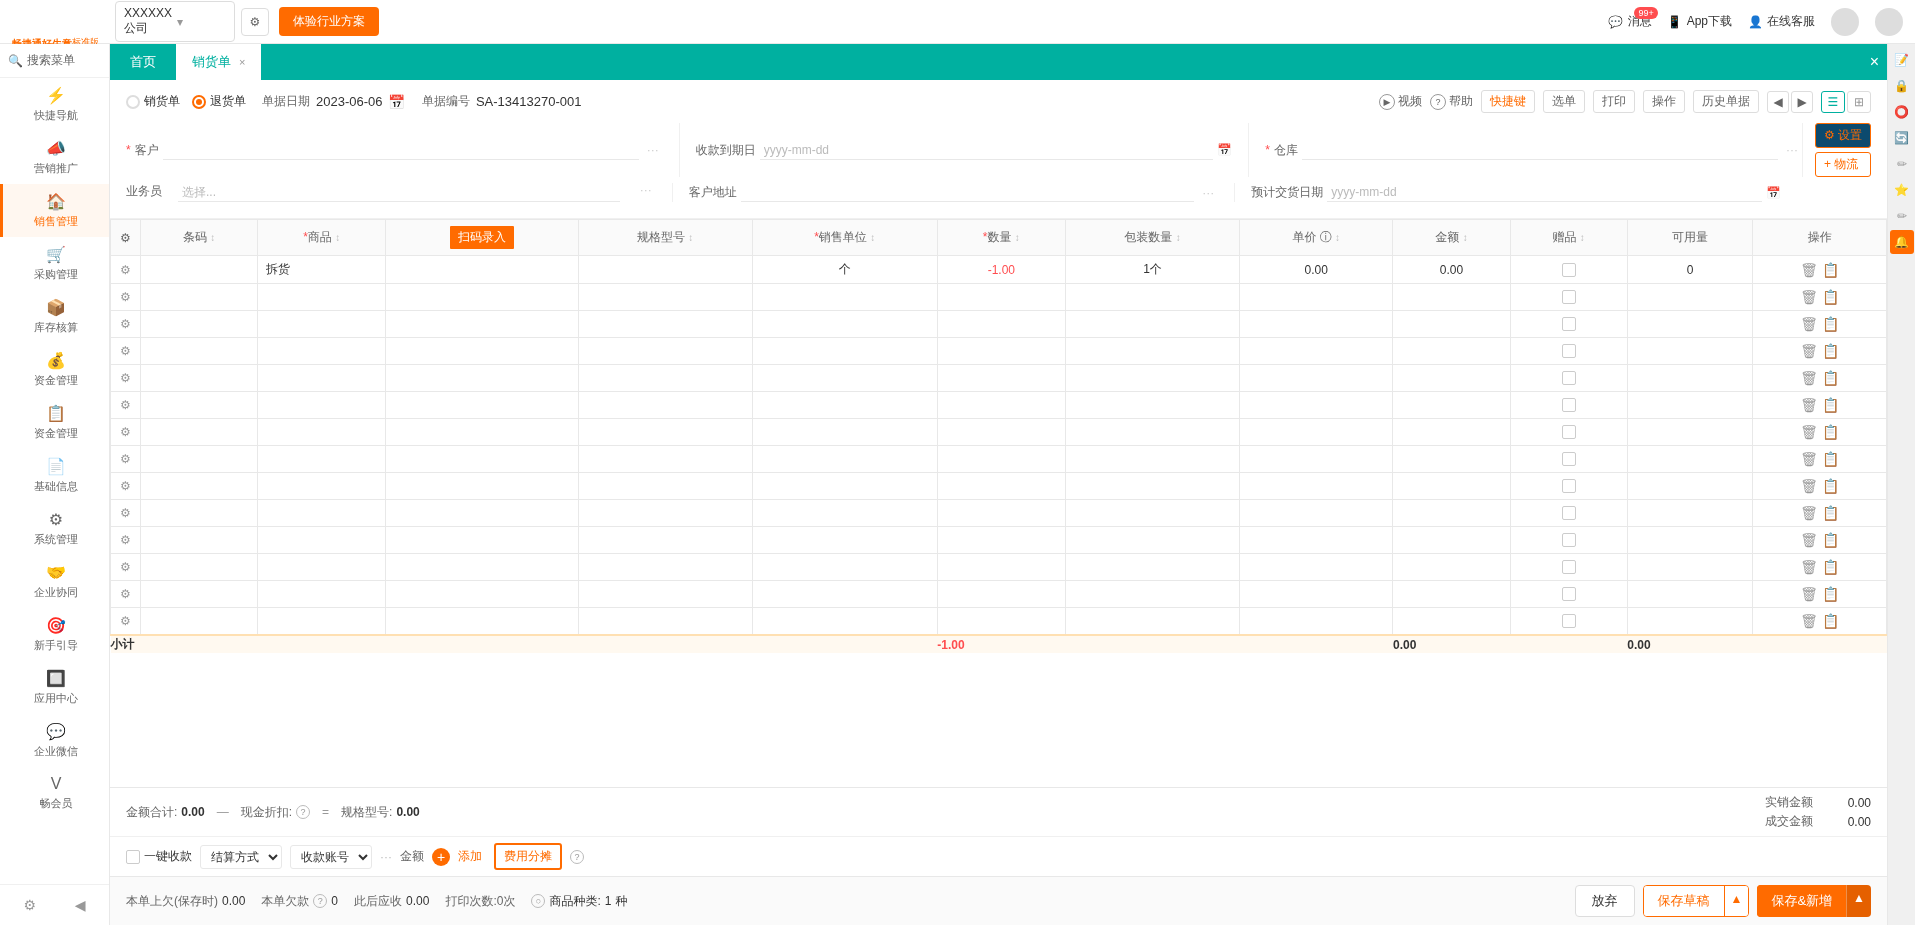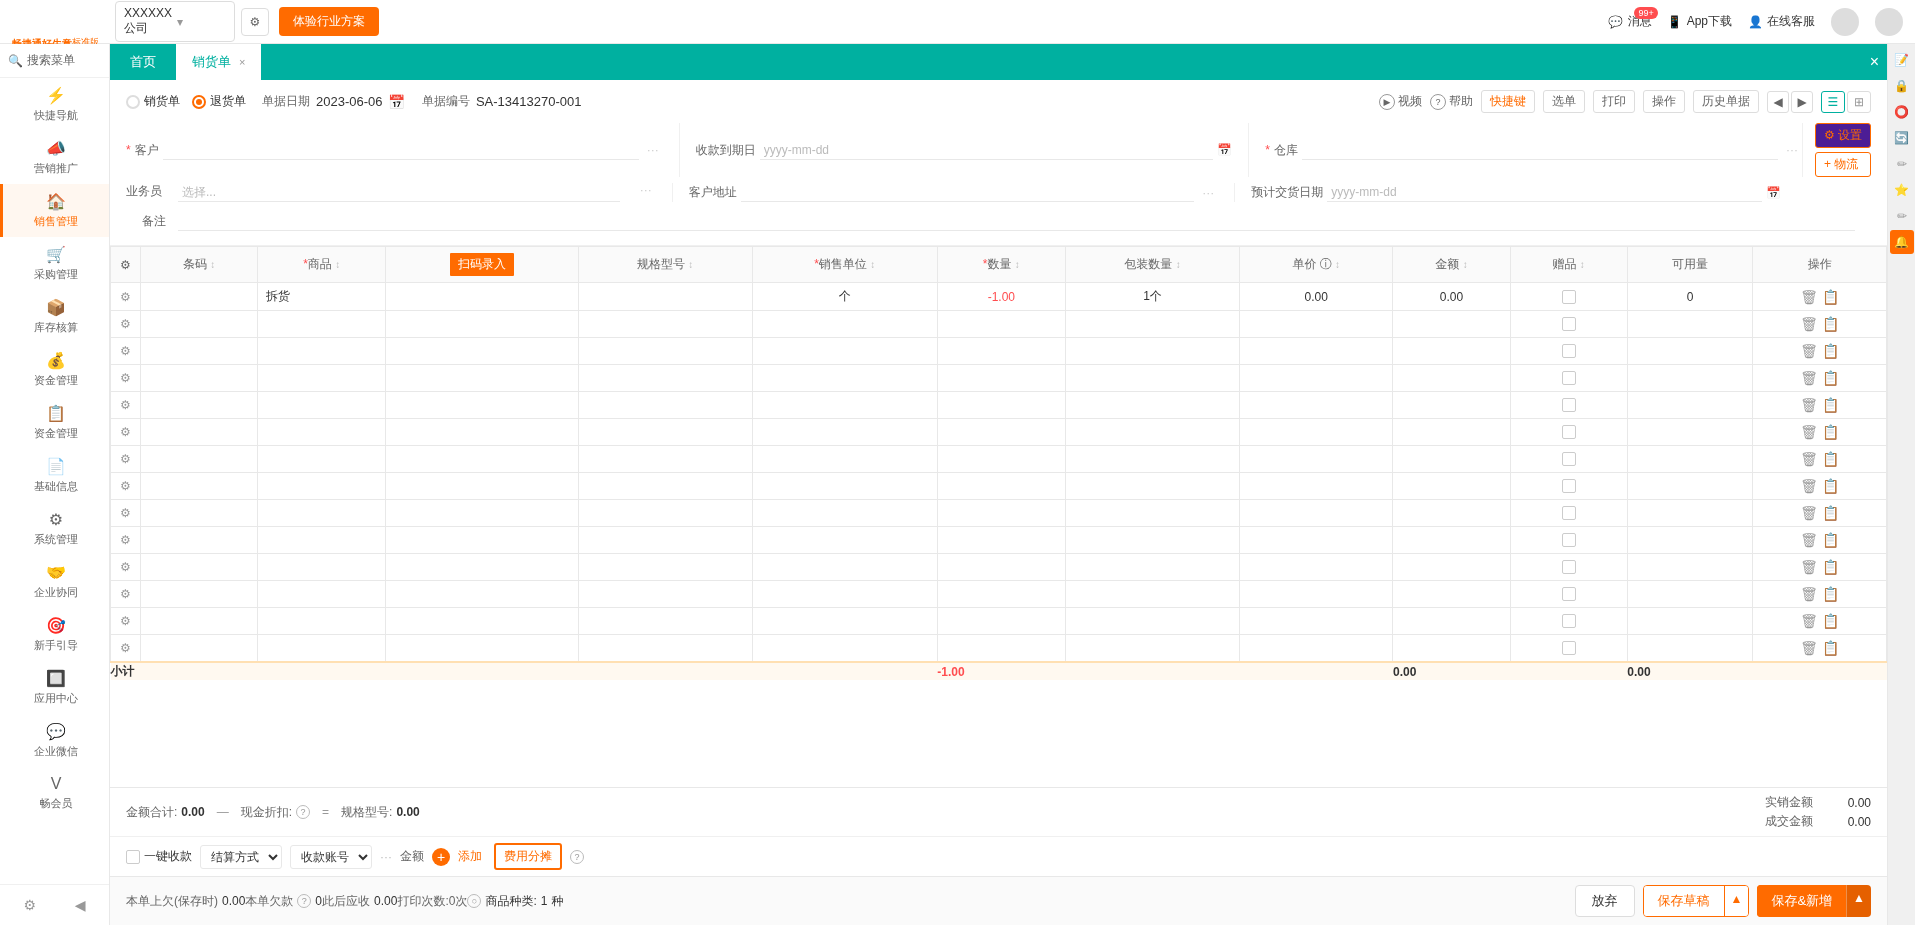--- a/index.html
+++ b/index.html
@@ -51,21 +51,21 @@
     .quick-key-btn { background: #fff; border: 1px solid #ddd; border-radius: 3px; padding: 2px 8px; color: #ff6b00; cursor: pointer; font-size: 12px; }
     .print-btn, .op-btn, .history-btn { background: #fff; border: 1px solid #ddd; border-radius: 3px; padding: 2px 8px; color: #666; cursor: pointer; font-size: 12px; }
     .nav-arrows { display: flex; gap: 2px; }
     .nav-arrow { width: 22px; height: 22px; border: 1px solid #ddd; border-radius: 3px; display: flex; align-items: center; justify-content: center; cursor: pointer; color: #666; }
     .view-btns { display: flex; gap: 2px; }
     .view-btn { width: 24px; height: 22px; border: 1px solid #ddd; border-radius: 3px; display: flex; align-items: center; justify-content: center; cursor: pointer; color: #999; }
     .view-btn.active { color: #00b0a0; border-color: #00b0a0; }
     .field-input { flex: 1; border: none; border-bottom: 1px solid #e8e8e8; padding: 2px 6px; font-size: 12px; color: #14532d; min-width: 0; background: transparent; outline: none; }
     .field-input::placeholder { color: #bbb; }
     .field-dots { color: #ccc; cursor: pointer; padding: 0 4px; }
-    .setting-btn { background: #4c1d95; border: 1px solid #ff6b00; color: #ff6b00; border-radius: 3px; padding: 3px 8px; cursor: pointer; font-size: 12px; display: flex; align-items: center; gap: 2px; }
+    .setting-btn { background: #0c4a6e; border: 1px solid #ff6b00; color: #ff6b00; border-radius: 3px; padding: 3px 8px; cursor: pointer; font-size: 12px; display: flex; align-items: center; gap: 2px; }
     .logistics-btn { background: #fff; border: 1px solid #ff6b00; color: #ff6b00; border-radius: 3px; padding: 3px 8px; cursor: pointer; font-size: 12px; display: flex; align-items: center; gap: 2px; }
 
     
     .table-container { flex: 1; overflow: hidden; display: flex; flex-direction: column; }
     .scan-btn { background: #ff6b00; color: #fff; border: none; border-radius: 1px; padding: 3px 8px; cursor: pointer; font-size: 12px; }
     .table-wrap { flex: 1; overflow-y: auto; overflow-x: auto; }
     table { width: 100%; border-collapse: collapse; font-size: 12px; }
     thead th { background: #fafafa; border: 1px solid #e8e8e8; padding: 6px 8px; color: #666; font-weight: normal; text-align: center; white-space: nowrap; position: sticky; top: 0; z-index: 1; }
     tbody td { border: 1px solid #e8e8e8; padding: 5px 8px; text-align: center; color: #333; }
     .negative { color: #ff4d4f; }
@@ -90,21 +90,21 @@
     .checkbox-label { display: flex; align-items: center; gap: 4px; cursor: pointer; }
     .select-field { border: 1px solid #e8e8e8; border-radius: 3px; padding: 3px 6px; font-size: 12px; color: #333; background: #fff; cursor: pointer; }
     .add-btn { background: #ff6b00; color: #fff; border: none; border-radius: 50%; width: 18px; height: 18px; display: flex; align-items: center; justify-content: center; cursor: pointer; font-size: 14px; }
     .expense-btn { border: 1px solid #ff6b00; color: #ff6b00; background: #fff; border-radius: 3px; padding: 3px 8px; cursor: pointer; font-size: 12px; }
     .right-summary { margin-left: auto; display: flex; flex-direction: column; align-items: flex-end; gap: 2px; font-size: 12px; }
     .summary-item { display: flex; gap: 8px; align-items: center; }
     .summary-label { color: #666; }
     .summary-value { color: #333; min-width: 50px; text-align: right; }
 
     
-    .status-bar { padding: 8px 16px; display: flex; align-items: center; background: #fafafa; border-top: 1px solid #e8e8e8; flex-shrink: 0; }
+    .status-bar { padding: 8px 16px; display: flex; align-items: center; gap: 16px; background: #fafafa; border-top: 1px solid #e8e8e8; flex-shrink: 0; }
     .status-item { display: flex; align-items: center; gap: 4px; font-size: 12px; color: #666; }
     .status-value { color: #333; }
     .print-count { color: #666; }
     .goods-type { display: flex; align-items: center; gap: 4px; }
     .action-btns { margin-left: auto; display: flex; gap: 8px; }
     .abandon-btn { background: #fff; border: 1px solid #ddd; border-radius: 4px; padding: 6px 16px; cursor: pointer; font-size: 13px; color: #333; }
 
     
     .right-sidebar { width: 28px; background: #f0f0f0; border-left: 1px solid #e8e8e8; display: flex; flex-direction: column; gap: 2px; padding: 4px 2px; flex-shrink: 0; }
     .right-sidebar-btn { width: 24px; height: 24px; border-radius: 3px; display: flex; align-items: center; justify-content: center; cursor: pointer; color: #999; font-size: 12px; }
@@ -323,24 +323,20 @@
               <span class="field-dots">···</span>
             </div>
             <div style="flex:1; display:flex; align-items:center; gap:4px; padding-left:16px; border-left:1px solid #f0f0f0;">
               <span style="color:#666; white-space:nowrap;">预计交货日期</span>
               <input type="text" class="field-input" placeholder="yyyy-mm-dd" style="flex: 1 1 0%; border-top: none; border-right: none; border-left: none; border-image: initial; border-bottom: 1px solid rgb(232, 232, 232); outline: none; padding: 2px 4px; font-size: 12px; color: rgb(187, 187, 187);">
               <span style="color:#bbb; cursor:pointer;">📅</span>
             </div>
             <div style="width:90px;"></div>
           </div>
 
-          <div class="notes-row">
-            <span style="color:#666; font-size:12px; min-width:28px;">备注</span>
-            <input type="text" class="notes-input" style="">
-          </div>
         </div>
 
         <div class="table-container">
           <div class="table-wrap">
             <table>
               <thead>
                 <tr>
                   <th style="width:30px;">⚙</th>
                   <th>条码 <span class="sort-icon">↕</span></th>
                   <th><span style="color:#ff4d4f;">*</span>商品 <span class="sort-icon">↕</span></th>

